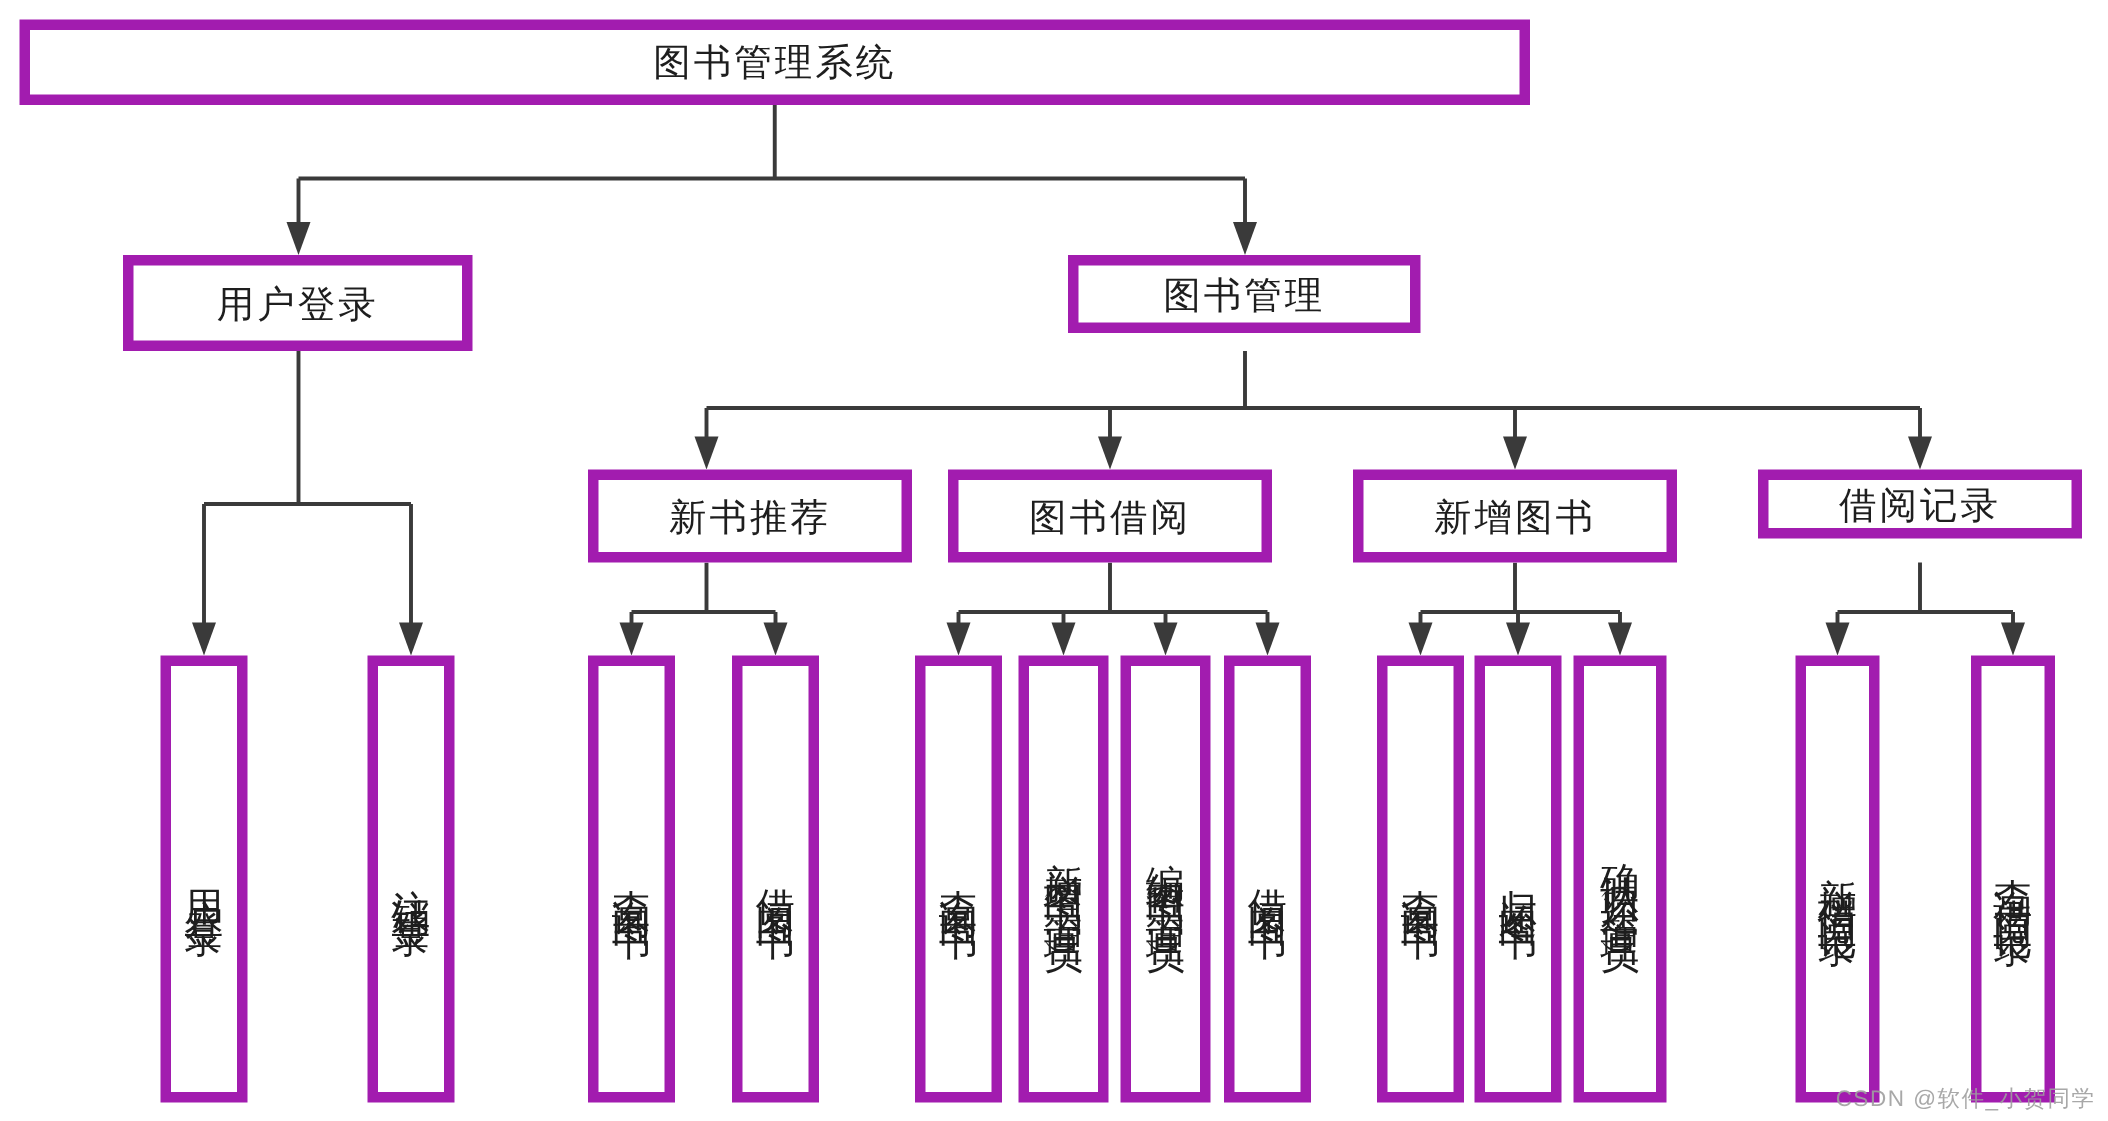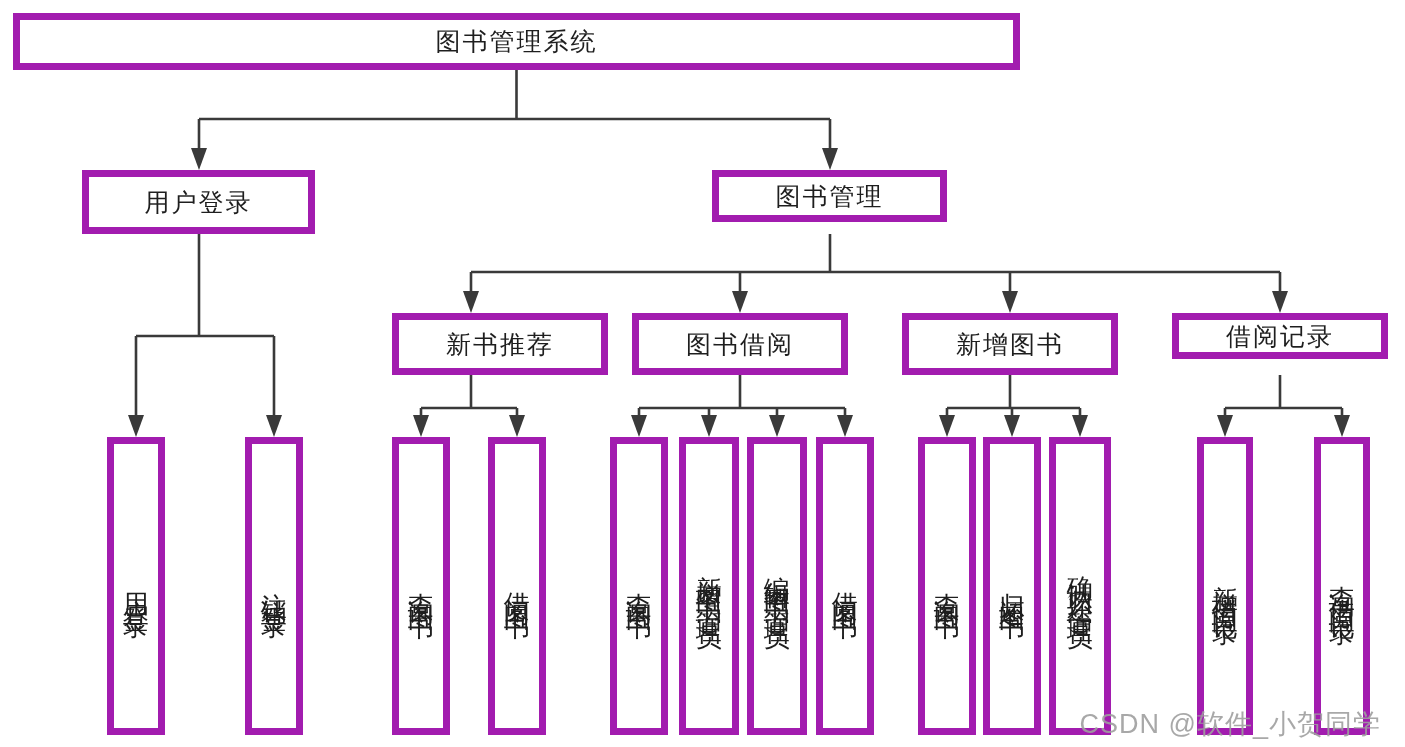--- a/index.html
+++ b/index.html
@@ -36,23 +36,23 @@
     white-space: nowrap;
   }
   .v-box {
     writing-mode: vertical-rl;
     font-size: 26px;
     letter-spacing: 7px;
     line-height: 1.1;
   }
   .watermark {
     position: absolute;
-    right: 24px;
+    right: 8px;
     bottom: 5px;
-    font-size: 27px;
+    font-size: 15px;
     letter-spacing: 1px;
     color: rgba(158,158,158,0.9);
     z-index: 10;
     white-space: nowrap;
     margin-top: 48px;
   }
 </style>
 </head>
 <body>
 

